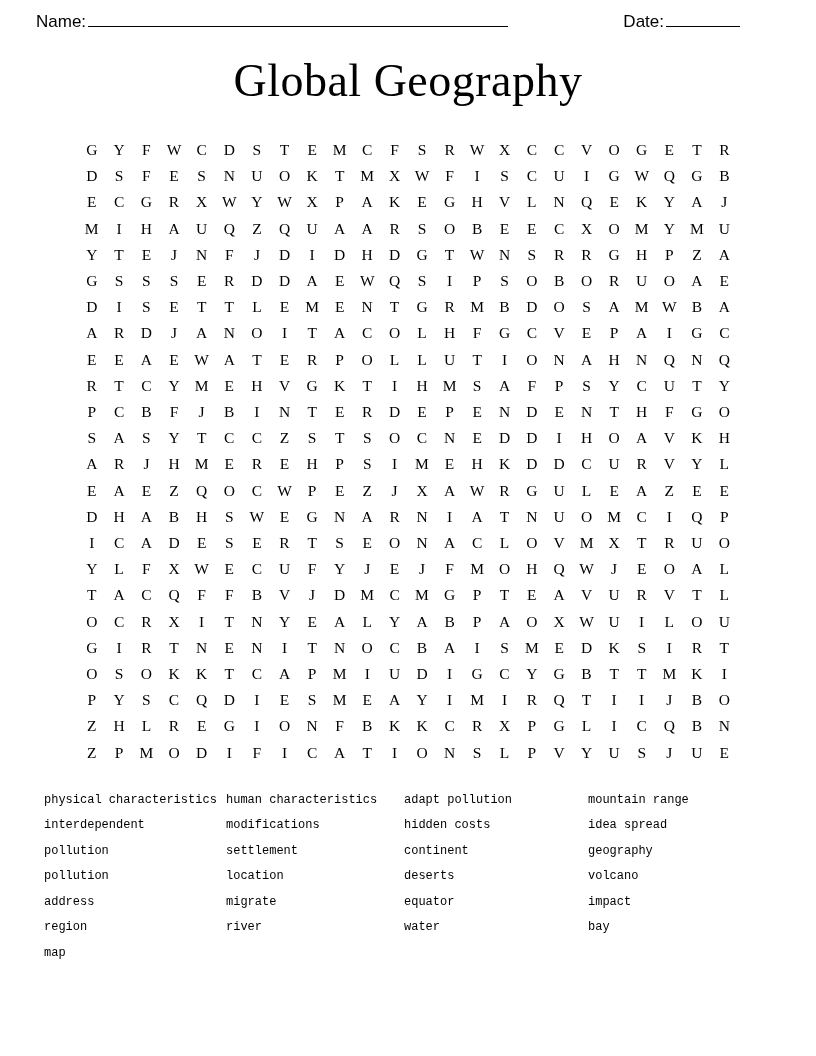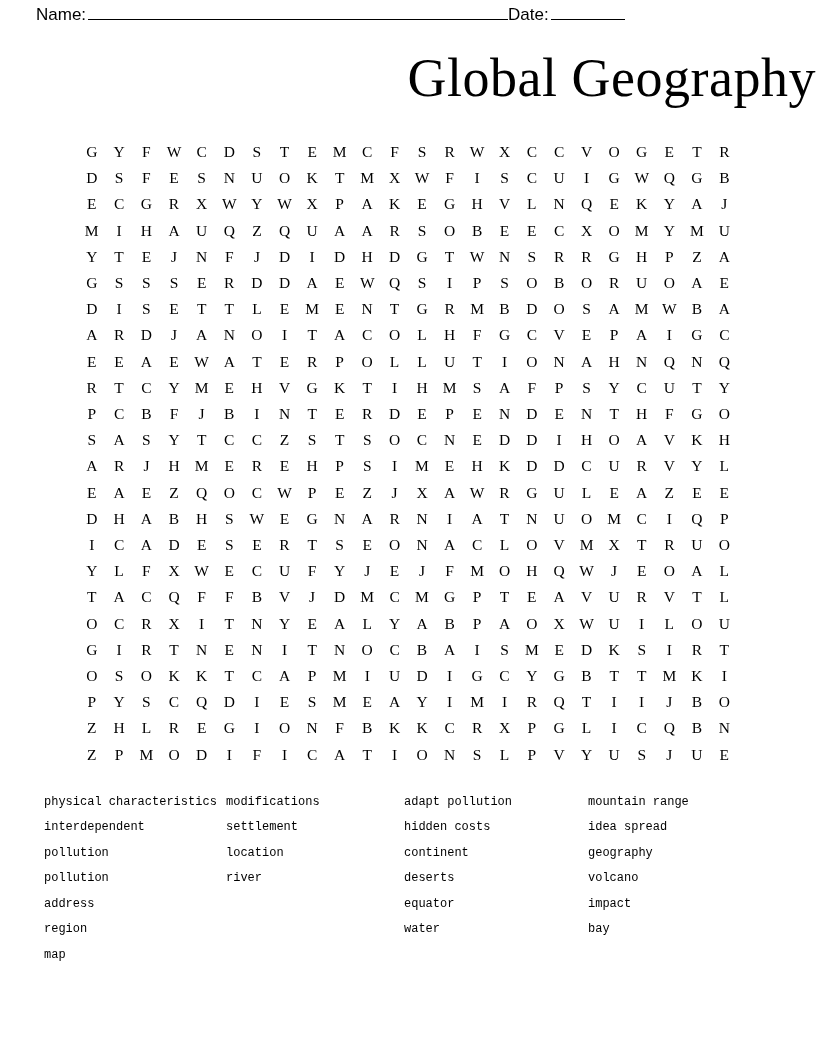--- a/index.html
+++ b/index.html
@@ -20,46 +20,47 @@
     height: 1056px;
     box-sizing: border-box;
     padding: 0;
     position: relative;
   }
 
   
   .header {
     display: flex;
     align-items: baseline;
+    justify-content: space-between;
     font-family: "Liberation Sans", sans-serif;
     font-size: 17px;
-    padding: 5px 76px 0 36px;
+    padding: 12px 76px 0 36px;
     box-sizing: border-box;
   }
   .name-group, .date-group {
     display: flex;
     align-items: baseline;
     white-space: nowrap;
   }
   .name-group .label, .date-group .label {
     margin-right: 2px;
   }
   .rule {
     display: inline-block;
     border-bottom: 1px solid #000;
     height: 13px;
   }
   .rule-name { width: 420px; }
   .rule-date { width: 74px; }
 
   
   .title {
-    text-align: right;
+    text-align: center;
     font-family: "Liberation Serif", serif;
-    font-size: 54px;
+    font-size: 46px;
     font-weight: normal;
     letter-spacing: 0.5px;
     margin: 22px 0 0 0;
     padding: 0;
   }
 
   
   .grid {
     margin: 30px auto 0 auto;
     width: 660px;
@@ -749,23 +750,25 @@
       <div class="wl-col wl-col-0">
         <div class="wl-item">physical characteristics</div>
         <div class="wl-item">interdependent</div>
         <div class="wl-item">pollution</div>
         <div class="wl-item">pollution</div>
         <div class="wl-item">address</div>
         <div class="wl-item">region</div>
         <div class="wl-item">map</div>
       </div>
       <div class="wl-col wl-col-1">
+        <div class="wl-item">human characteristics</div>
         <div class="wl-item">modifications</div>
         <div class="wl-item">settlement</div>
         <div class="wl-item">location</div>
+        <div class="wl-item">migrate</div>
         <div class="wl-item">river</div>
       </div>
       <div class="wl-col wl-col-2">
         <div class="wl-item">adapt pollution</div>
         <div class="wl-item">hidden costs</div>
         <div class="wl-item">continent</div>
         <div class="wl-item">deserts</div>
         <div class="wl-item">equator</div>
         <div class="wl-item">water</div>
       </div>

